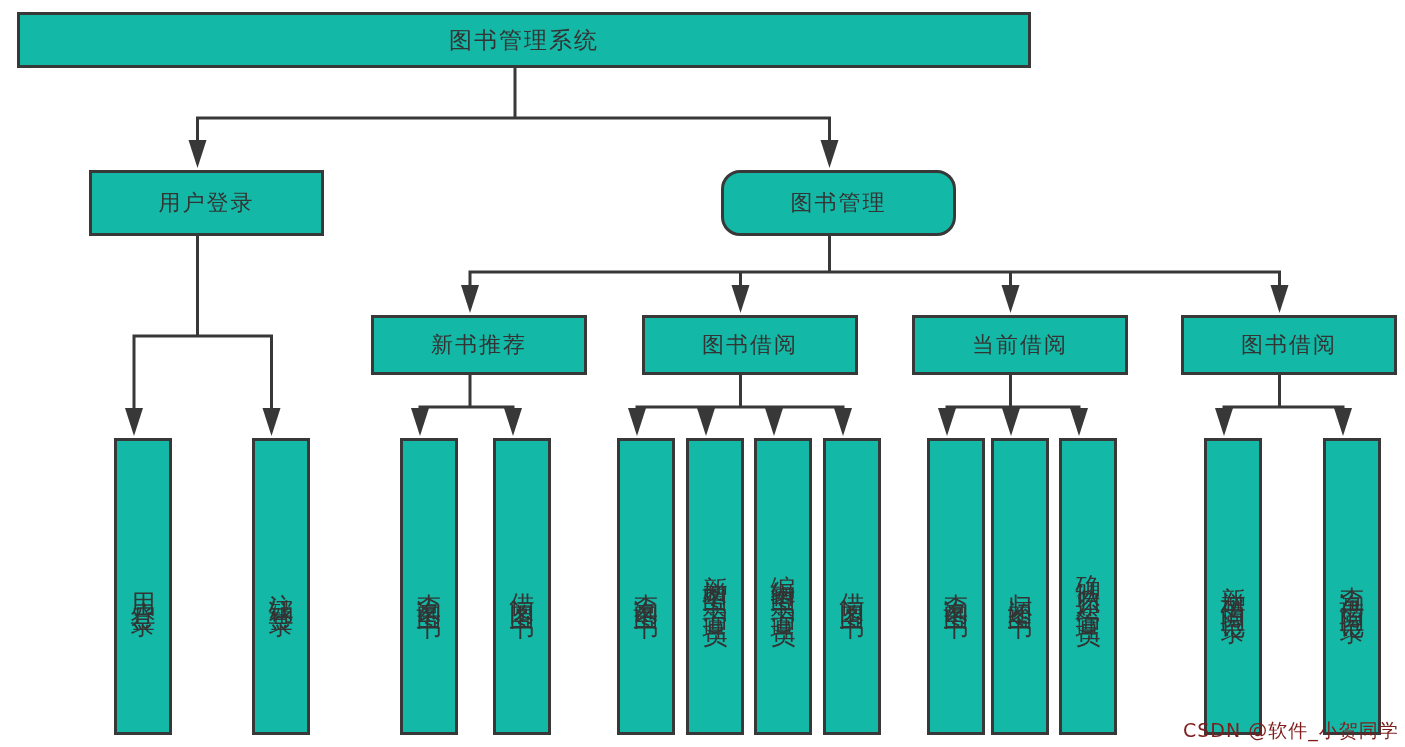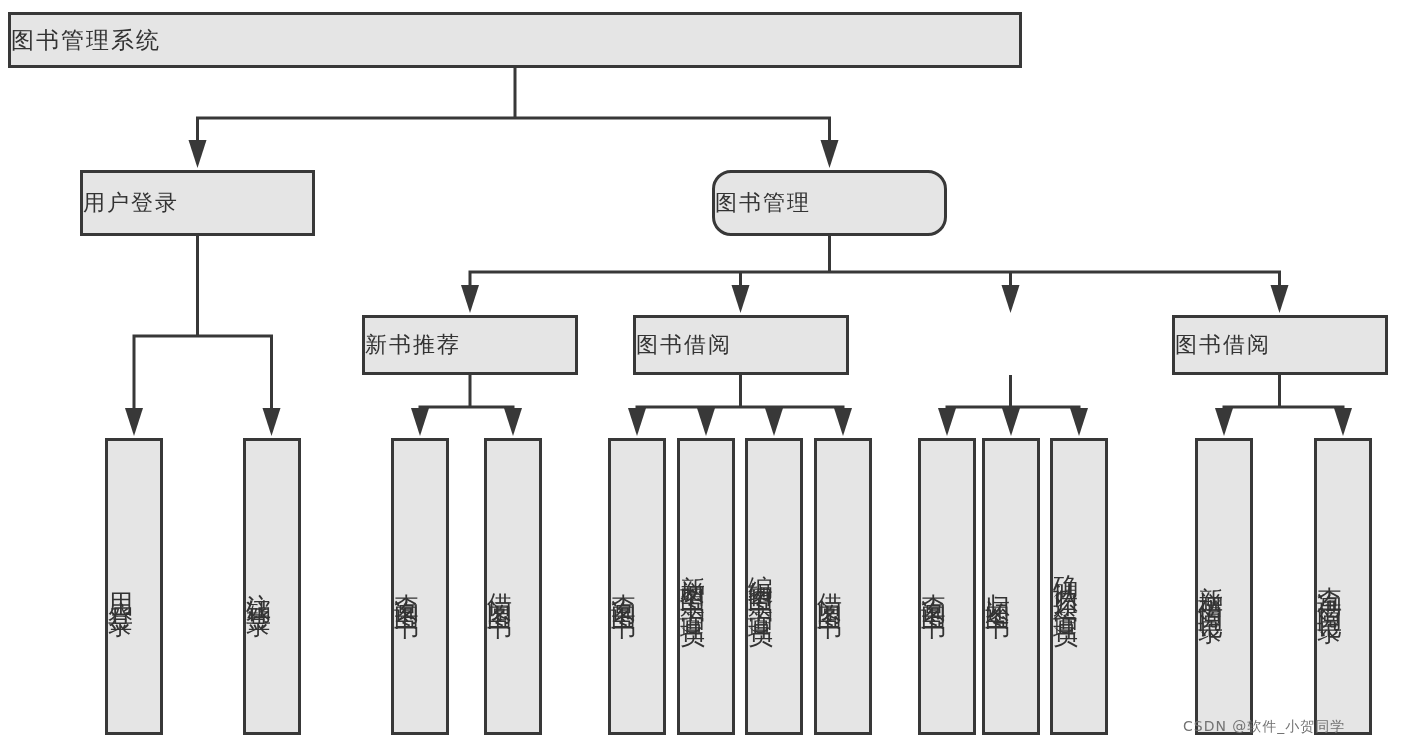--- a/index.html
+++ b/index.html
@@ -18,26 +18,28 @@
   svg.wires {
     position: absolute;
     left: 0; top: 0;
     width: 1405px;
     height: 747px;
     z-index: 1;
   }
   .node {
     position: absolute;
     box-sizing: border-box;
-    background: #e5e5e5;
+    background: #14b8a6;
     border: 3px solid #383838;
     display: flex;
     align-items: center;
+    justify-content: center;
     z-index: 2;
     color: #333333;
+    margin-left: 9px;
   }
   .node .label {
     letter-spacing: 2px;
     white-space: nowrap;
   }
   .node.h-root .label { font-size: 23px; }
   .node.h-lvl .label  { font-size: 22px; }
   .node.v {
     width: 58px;
     top: 438px;
@@ -48,22 +50,22 @@
     writing-mode: vertical-rl;
     text-orientation: mixed;
     font-size: 25px;
     letter-spacing: 7px;
     line-height: 1;
   }
   .watermark {
     position: absolute;
     left: 1183px;
     top: 718px;
-    font-size: 14px;
-    color: #737373;
+    font-size: 19px;
+    color: #7f1d1d;
     letter-spacing: 1px;
     z-index: 3;
     white-space: nowrap;
   }
 </style>
 </head>
 <body>
 
 <div class="canvas">
 
@@ -117,20 +119,23 @@
   <div class="node h-lvl" style="left:712px; top:170px; width:235px; height:66px;border-radius:19px;">
     <span class="label">图书管理</span>
   </div>
 
   <div class="node h-lvl" style="left:362px; top:315px; width:216px; height:60px;">
     <span class="label">新书推荐</span>
   </div>
   <div class="node h-lvl" style="left:633px; top:315px; width:216px; height:60px;font-family:Liberation Mono, monospace;">
     <span class="label">图书借阅</span>
   </div>
+  <div class="node h-lvl" style="left:903px; top:315px; width:216px; height:60px;">
+    <span class="label">当前借阅</span>
+  </div>
   <div class="node h-lvl" style="left:1172px; top:315px; width:216px; height:60px;">
     <span class="label">图书借阅</span>
   </div>
 
   <div class="node v" style="left:105px;">
     <span class="vtext">用户登录</span>
   </div>
   <div class="node v" style="left:243px;">
     <span class="vtext">注销登录</span>
   </div>

